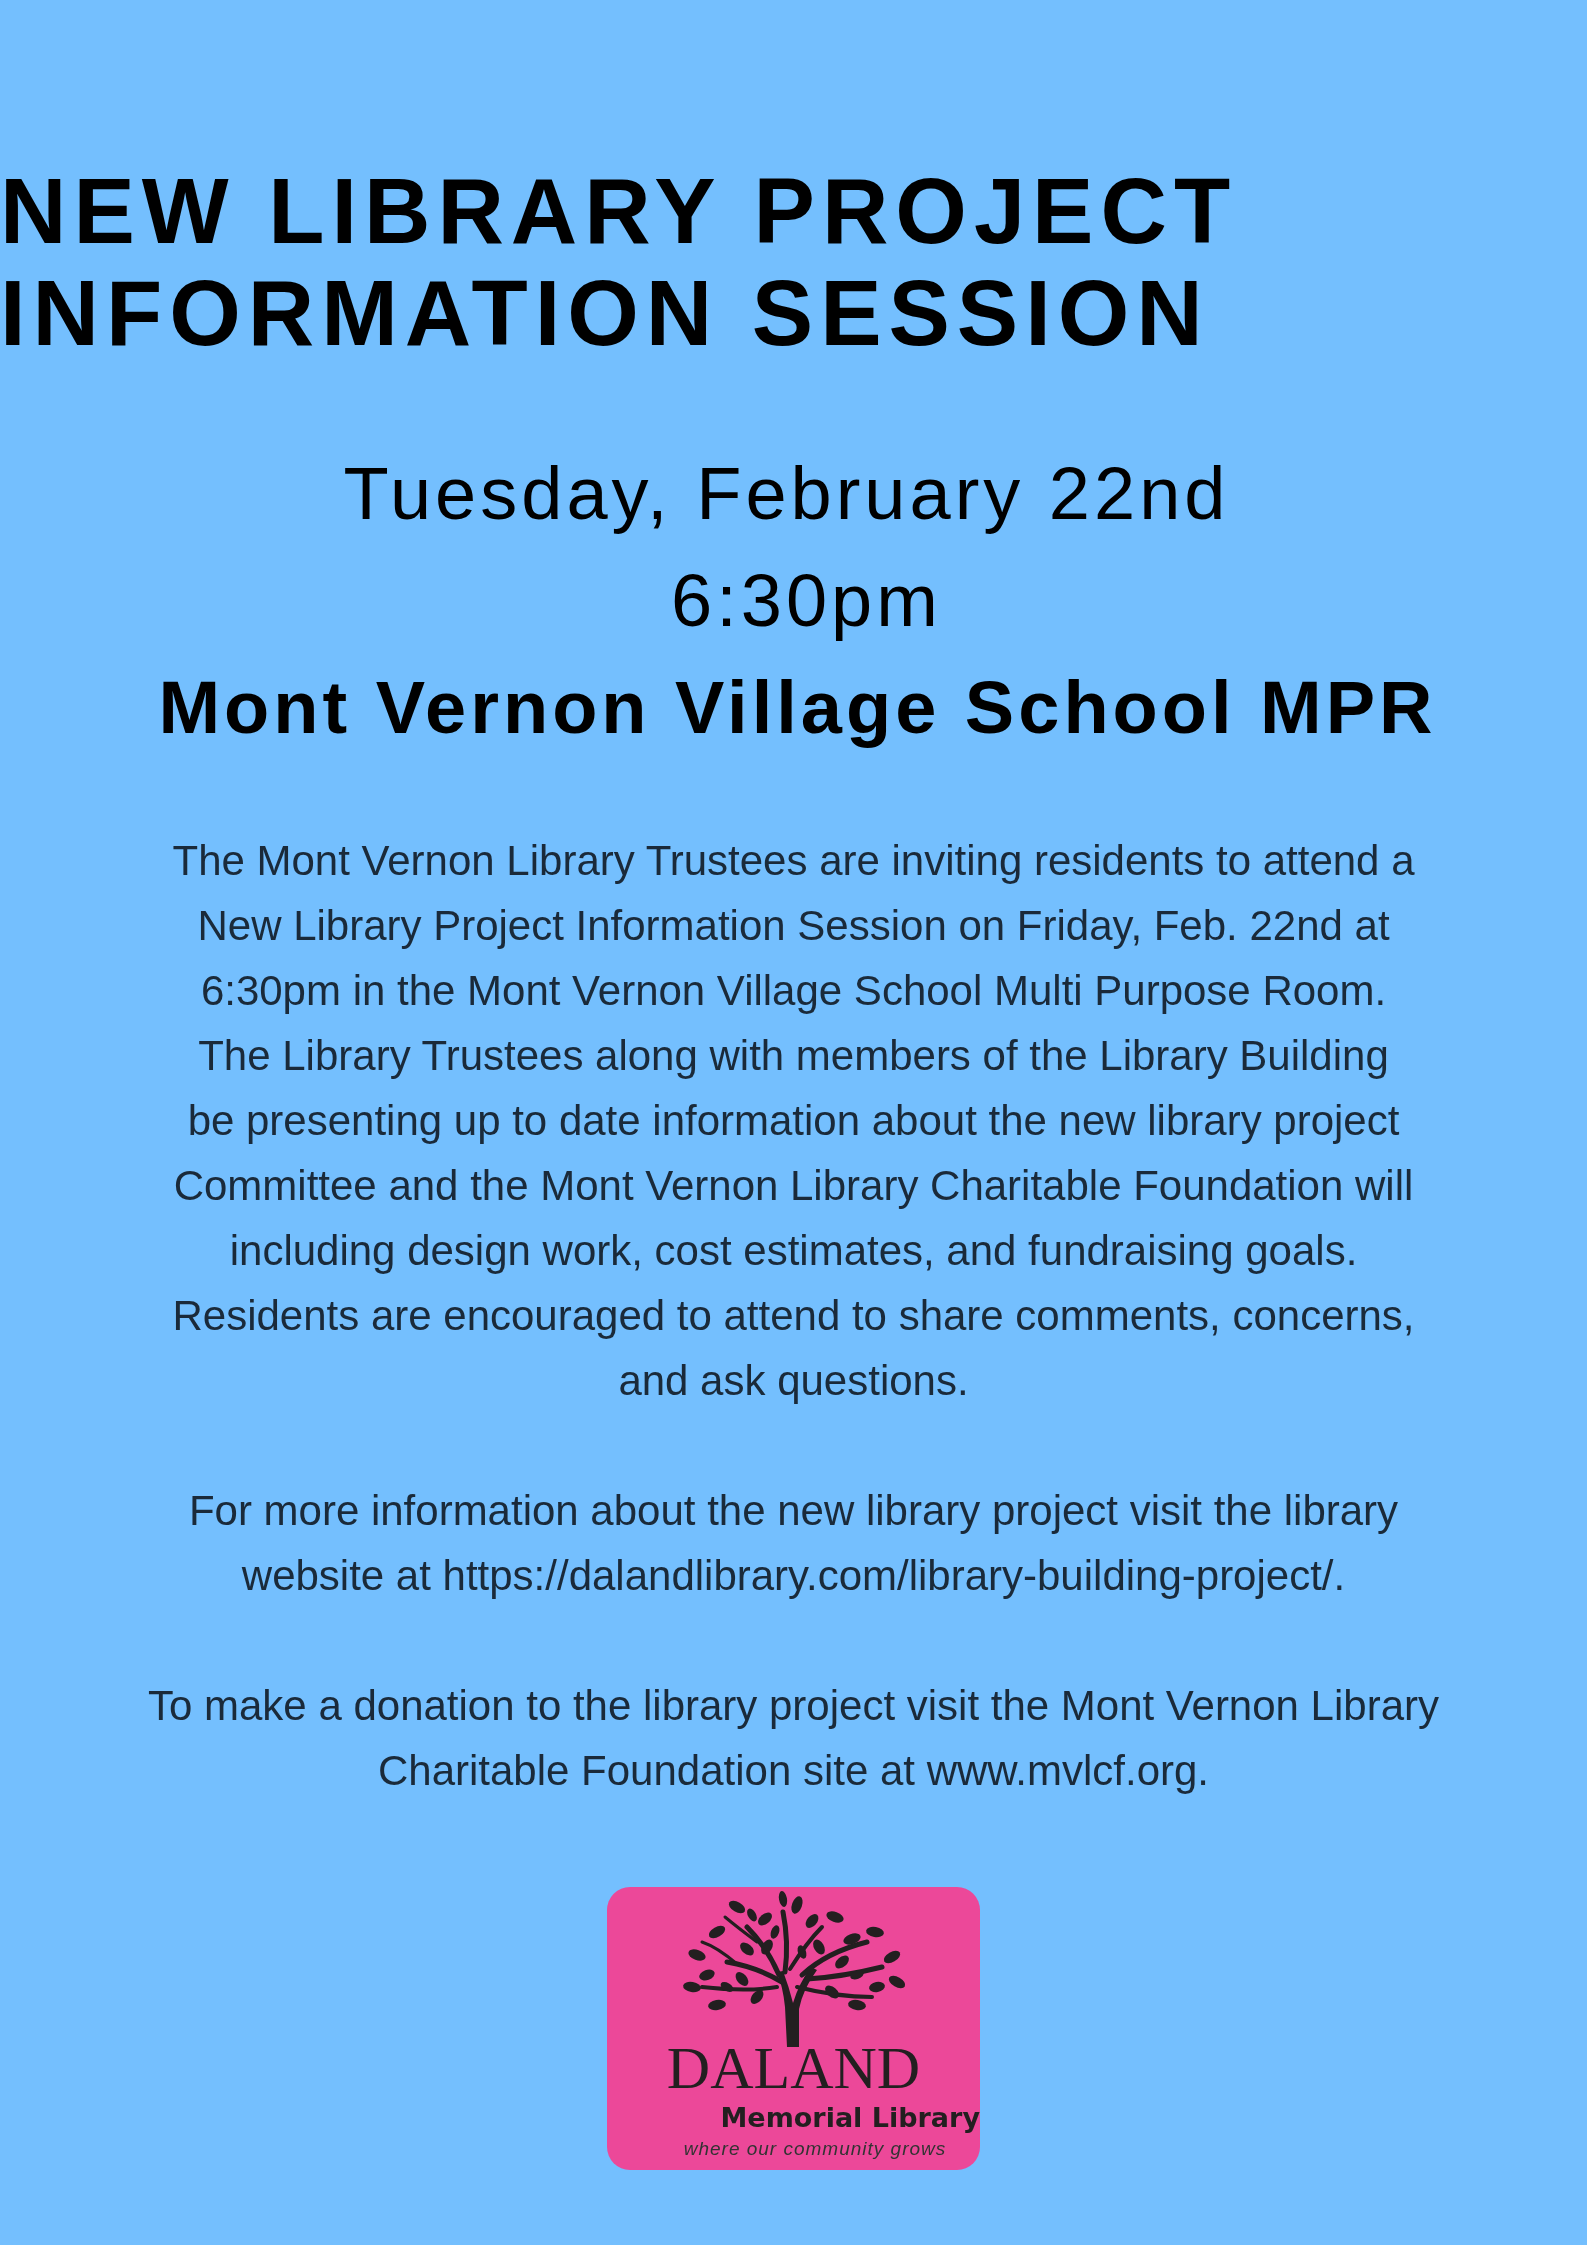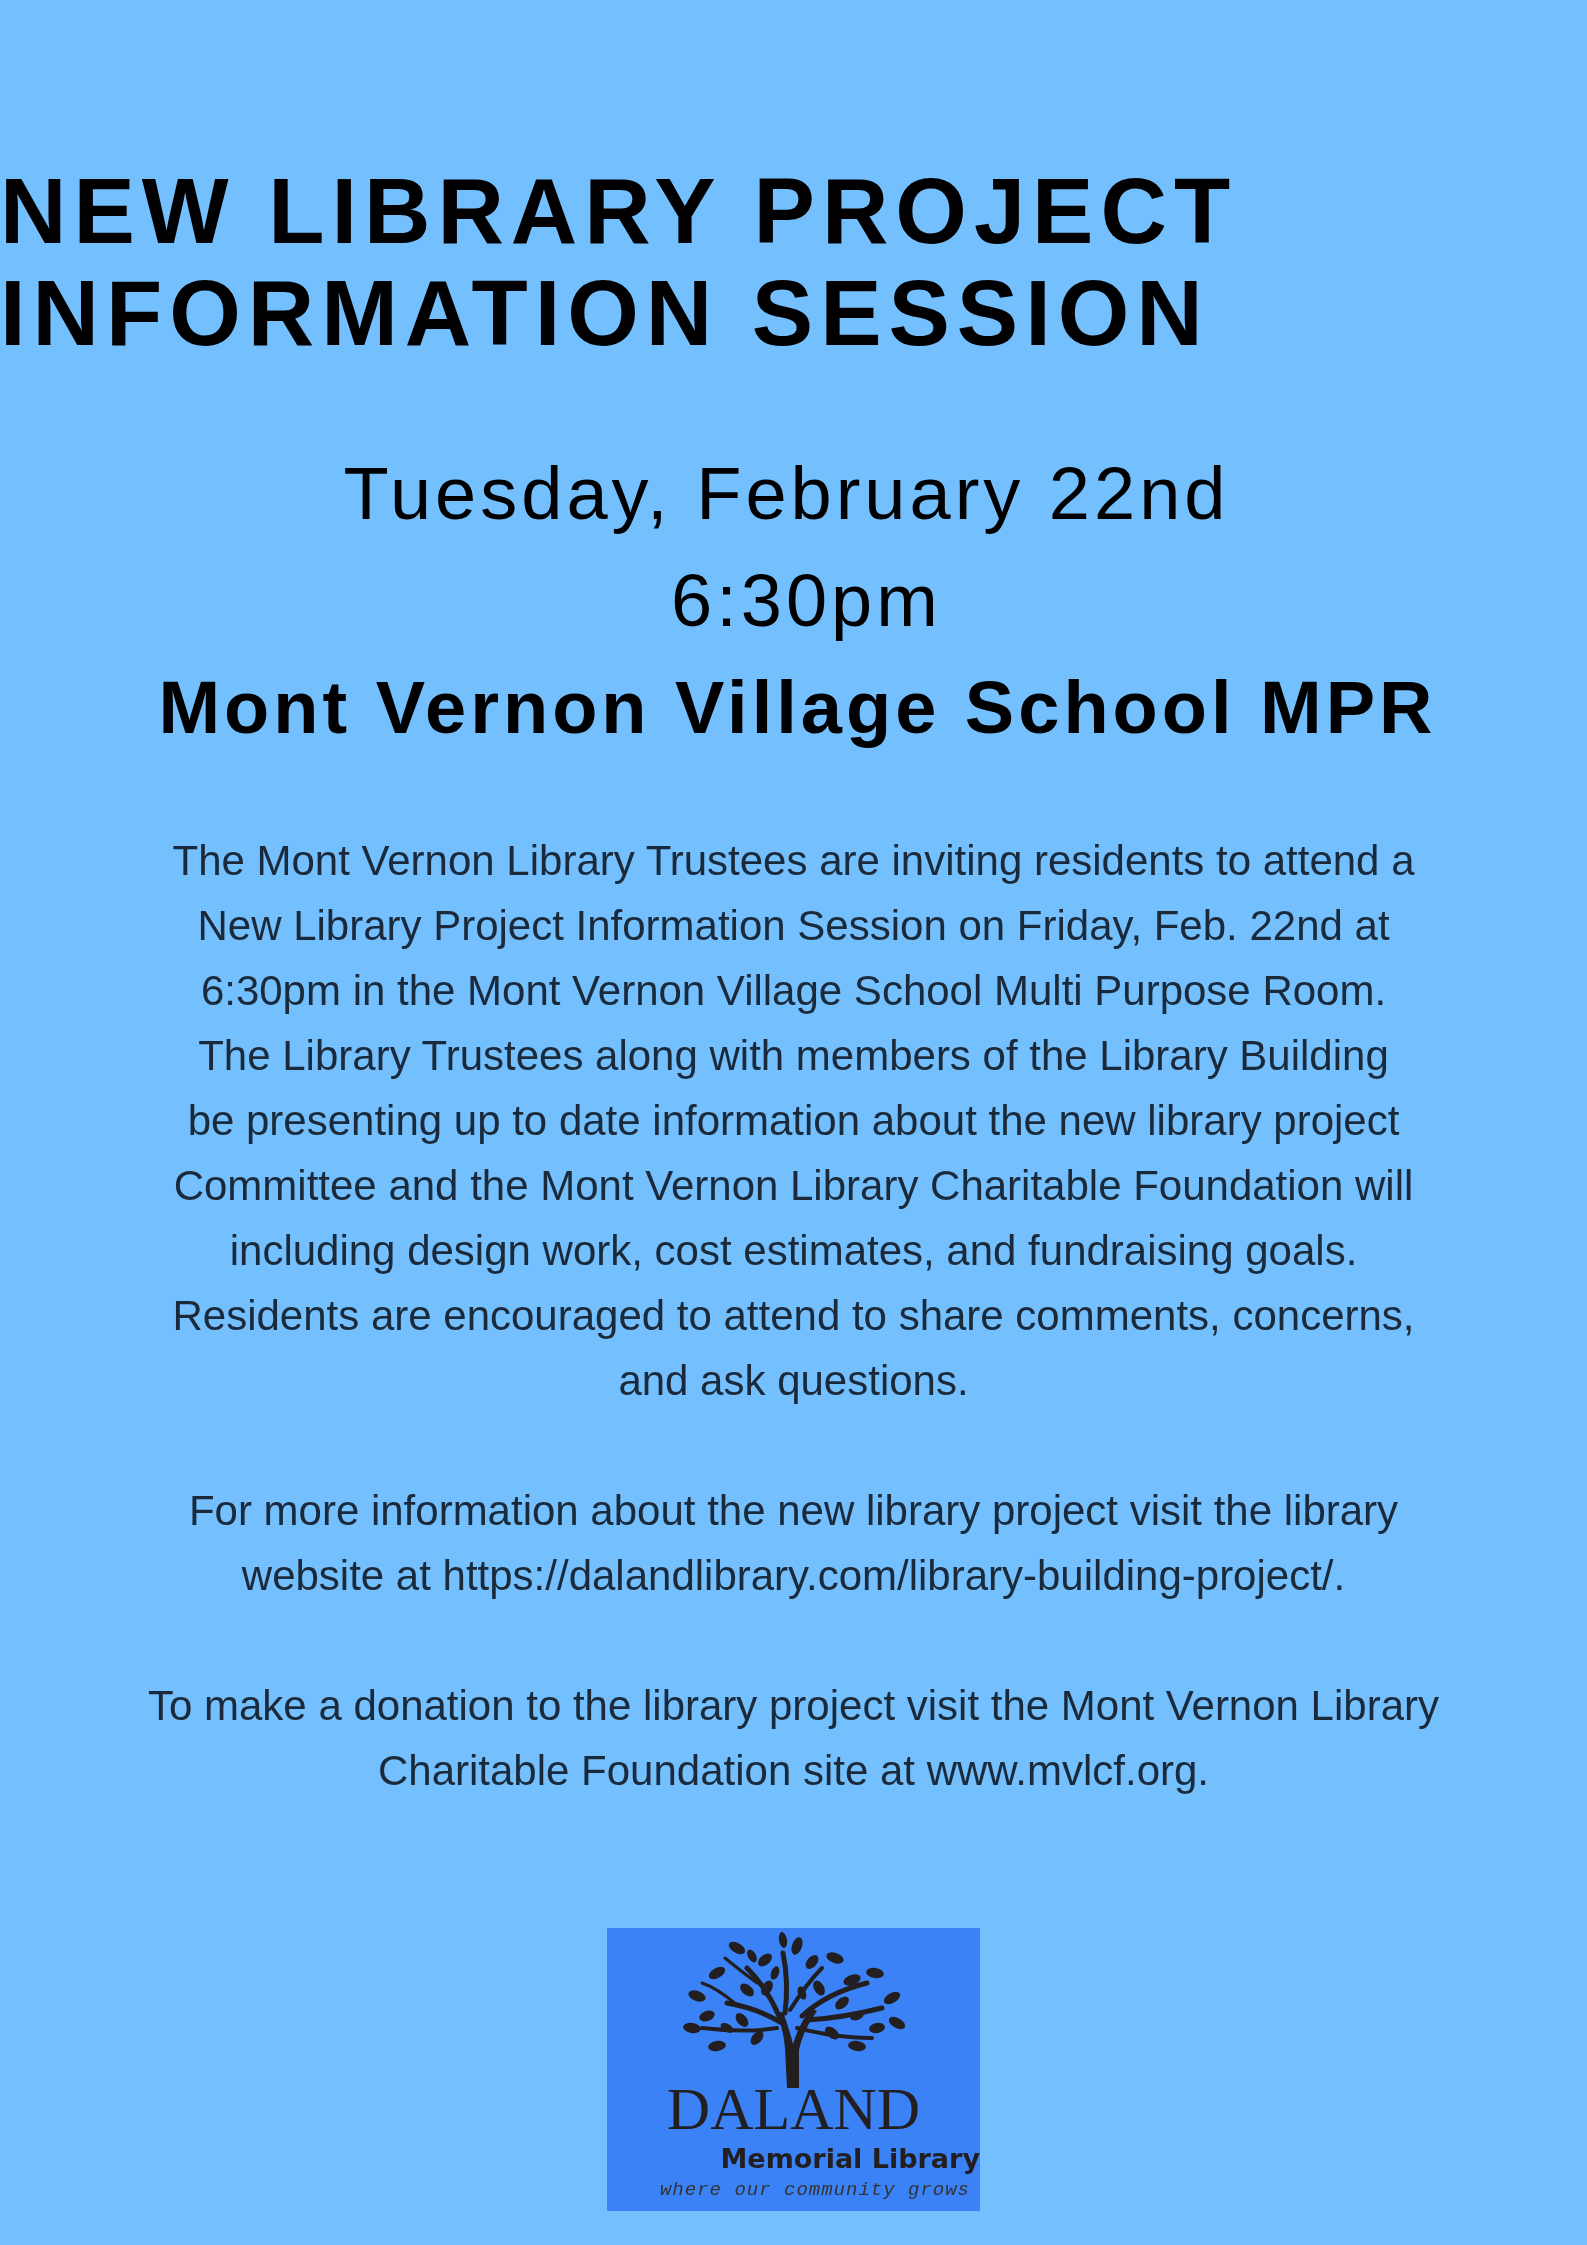--- a/index.html
+++ b/index.html
@@ -24,37 +24,38 @@
   .event .venue { padding-right:18px;font-weight:bold; }
   .body-text {
     position:absolute; left:40px; width:1507px;
     text-align:center; font-size:42px; line-height:65px; color:#1a2a3a;
   }
   .body-text div { white-space:nowrap; }
   .p1 { top:828px; }
   .p2 { top:1478px; }
   .p3 { top:1673px; }
   .logo-box {
-    position:absolute; left:607px; top:1928px; width:373px; height:283px;
-    background:#3b82f6;
+    position:absolute; left:607px; top:1887px; width:373px; height:283px;
+    background:#ec4899;
+    border-radius:23px;
   }
   .logo-box svg { position:absolute; left:0; top:0; }
   .logo-name {
     position:absolute; left:0; width:373px; top:150px; text-align:center;
     font-family:"Liberation Serif", serif; font-size:60px; line-height:62px;
     color:#231f20; letter-spacing:0px;
   }
   .logo-sub {
     position:absolute; left:0; width:373px; top:216px; text-align:right;
     font-family:"DejaVu Sans", sans-serif; font-weight:bold; font-size:27px;
     line-height:30px; color:#231f20;
   }
   .logo-tag {
     position:absolute; left:0; width:416px; top:251px; text-align:center;
-    font-family:Liberation Mono, monospace; font-style:italic; font-size:19px;
+    font-family:Liberation Sans, sans-serif; font-style:italic; font-size:19px;
     line-height:22px; color:#333; letter-spacing:1px;
   }
 </style>
 </head>
 <body>
 
 <div class="title">
   <div>NEW LIBRARY PROJECT</div>
   <div>INFORMATION SESSION</div>
 </div>

